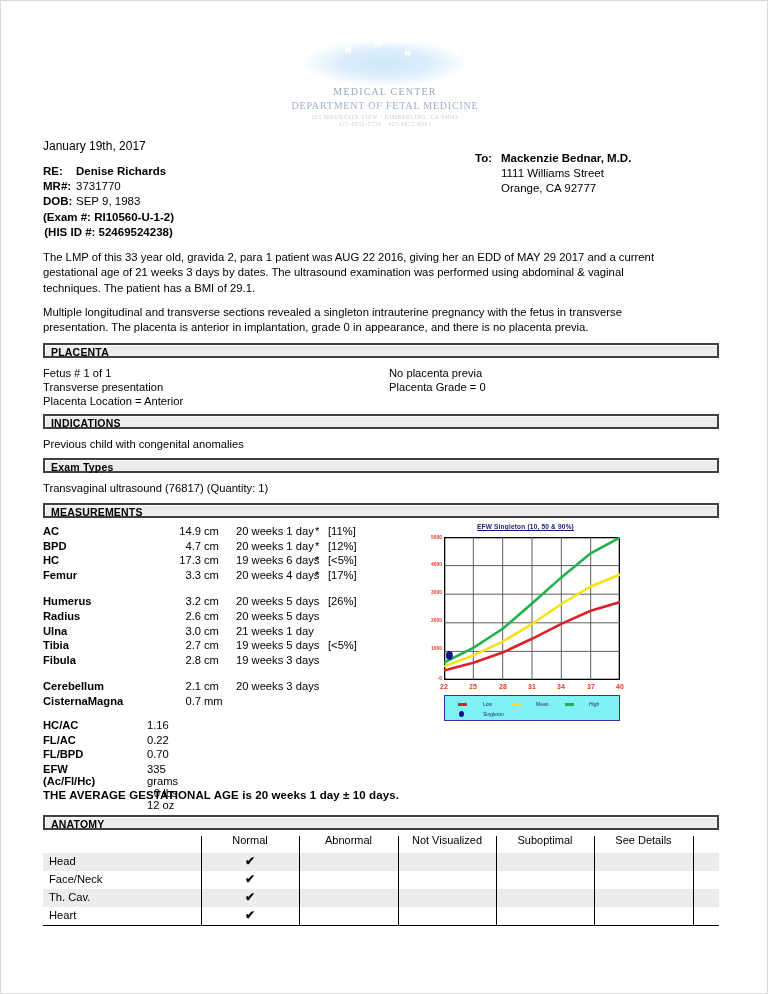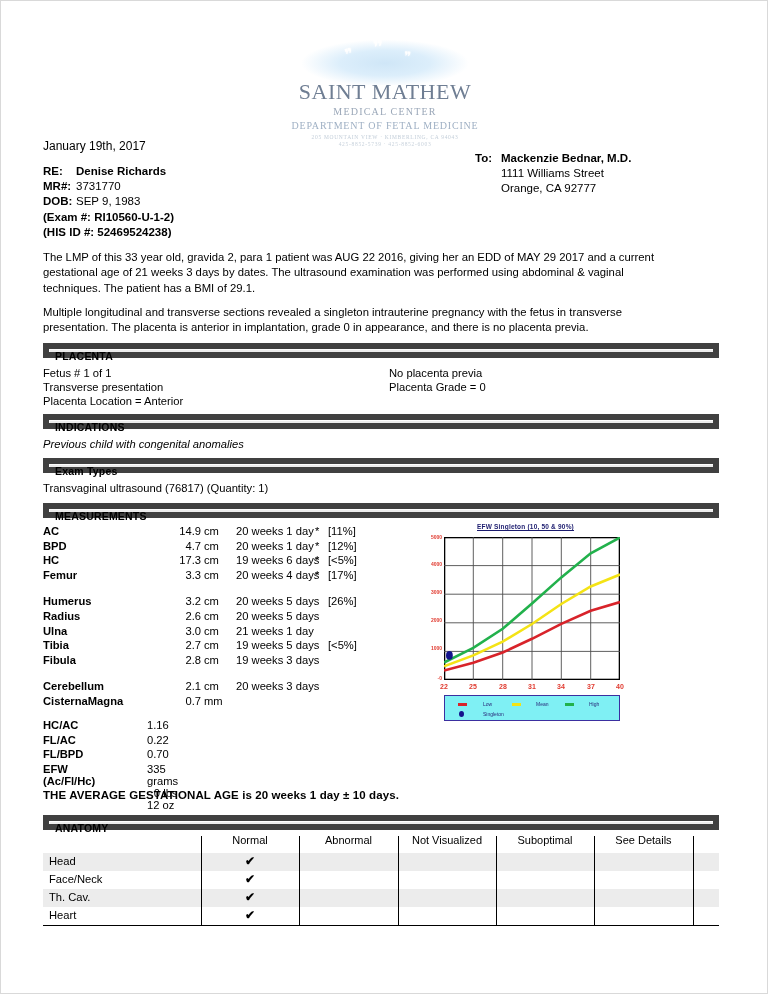--- a/index.html
+++ b/index.html
@@ -35,38 +35,38 @@
     margin-top:-6px;font-variant:small-caps;
   }
   .sub1{font-family:"Liberation Serif", serif;font-size:10px;letter-spacing:1.2px;color:#9aa7b8;font-variant:small-caps;margin-top:1px;}
   .sub2{font-family:"Liberation Serif", serif;font-size:10px;letter-spacing:.8px;color:#9fb0c4;font-variant:small-caps;margin-top:3px;}
   .sub3{font-family:"Liberation Serif", serif;font-size:5.5px;letter-spacing:.7px;color:#c3ced9;margin-top:3px;}
   .sub4{font-family:"Liberation Serif", serif;font-size:5.5px;letter-spacing:.7px;color:#c8d2dc;margin-top:1px;}
 
   
   .datum{position:absolute;left:42px;top:138px;font-size:12px;}
   .re-block{position:absolute;left:42px;top:163px;font-size:11.5px;line-height:15.2px;}
-  .re-block .b{font-weight:bold;}
+  .re-block .b{font-weight:bold;text-align:center;}
   .row-re span.k{display:inline-block;width:33px;font-weight:bold;}
   .to-block{position:absolute;left:474px;top:150px;font-size:11.5px;line-height:15.2px;}
   .to-block .k{font-weight:bold;display:inline-block;width:26px;}
   .to-block .nm{font-weight:bold;}
   .to-ind{padding-left:26px;}
 
   
   .para{position:absolute;left:42px;width:620px;font-size:11.3px;line-height:15.4px;text-align:left;}
   .p1{top:249px;}
   .p2{top:304px;}
 
   
   .bar{
     position:absolute;left:42px;width:676px;height:15px;
     box-sizing:border-box;
     background:#ececec;
-    border:6px solid #404040;
+    border:2px solid #404040;
     box-shadow:inset 0 1px 0 #fdfdfd, inset 1px 0 0 #fdfdfd;
   }
   .bar span{
     position:absolute;left:6px;top:1px;
     font-size:10.5px;font-weight:bold;letter-spacing:.2px;
   }
 
   
   .t{position:absolute;font-size:11.2px;line-height:14.6px;white-space:pre;}
 
@@ -123,21 +123,20 @@
 
 <div class="page">
 
   <div class="letterhead">
     <div class="logo-wrap">
       <div class="glow">
         <span class="bird b1">❞</span>
         <span class="bird b2">❞</span>
         <span class="bird b3">❞</span>
       </div>
-      <div class="brand">SAINT MATHEW</div>
       <div class="sub1">MEDICAL CENTER</div>
       <div class="sub2">DEPARTMENT OF FETAL MEDICINE</div>
       <div class="sub3">205 MOUNTAIN VIEW · KIMBERLING, CA 94043</div>
       <div class="sub4">425-8852-5739 · 425-8852-6003</div>
     </div>
   </div>
 
   <div class="datum">January 19th, 2017</div>
 
   <div class="re-block">
@@ -162,21 +161,21 @@
   </div>
   <div class="t" style="left:42px;top:365px;">Fetus # 1 of 1</div>
   <div class="t" style="left:42px;top:379px;">Transverse presentation</div>
   <div class="t" style="left:42px;top:393px;">Placenta Location = Anterior</div>
   <div class="t" style="left:388px;top:365px;">No placenta previa</div>
   <div class="t" style="left:388px;top:379px;">Placenta Grade = 0</div>
 
   <div class="bar" style="top:413px;">
     <span>INDICATIONS</span>
   </div>
-  <div class="t" style="left:42px;top:436px;font-style:italic;">Previous child with congenital anomalies</div>
+  <div class="t" style="left:42px;top:436px;">Previous child with congenital anomalies</div>
 
   <div class="bar" style="top:457px;">
     <span>Exam Types</span>
   </div>
   <div class="t" style="left:42px;top:480px;">Transvaginal ultrasound (76817) (Quantity: 1)</div>
 
   <div class="bar" style="top:502px;padding-left:22px;">
     <span>MEASUREMENTS</span>
   </div>
 

